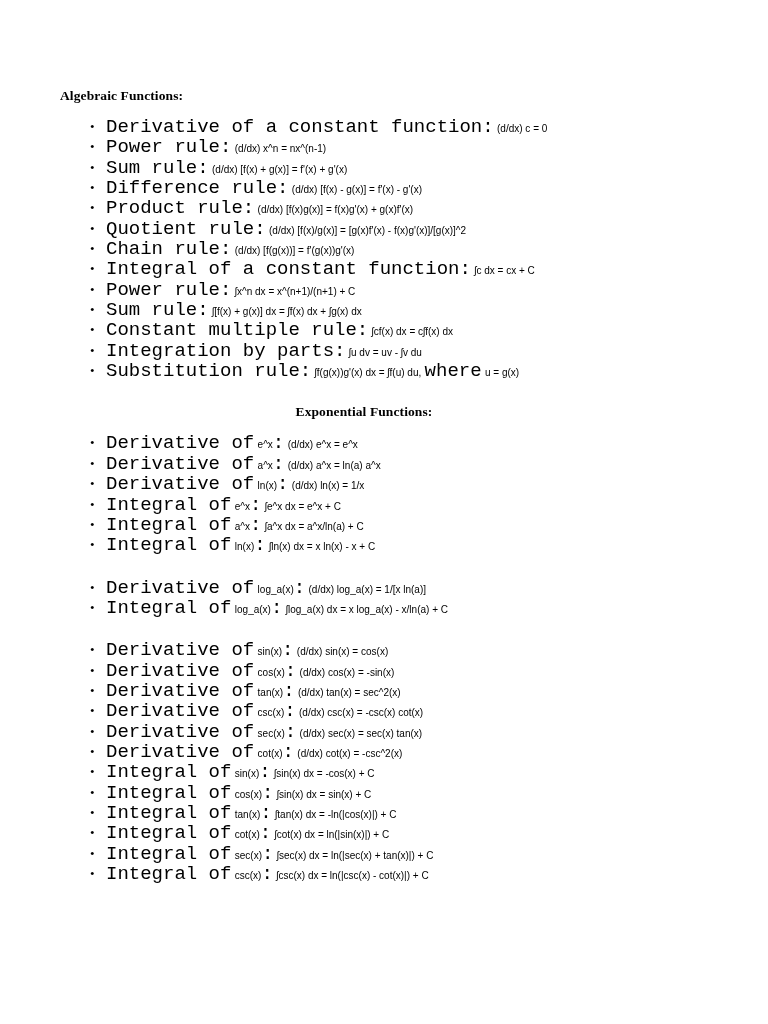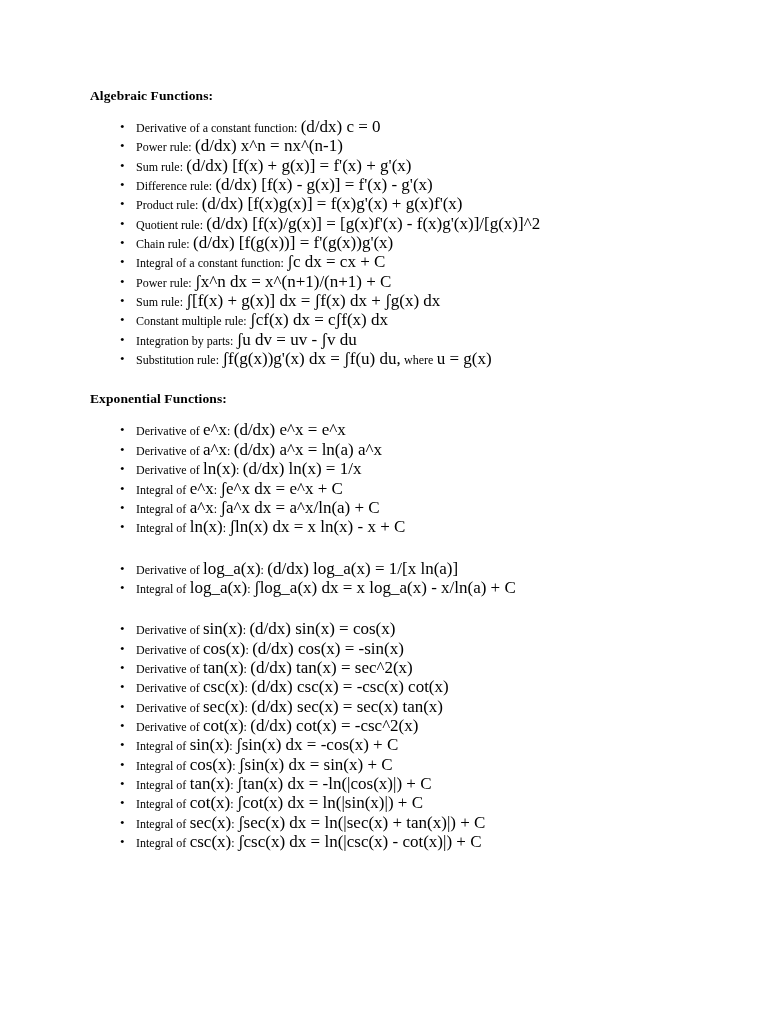--- a/index.html
+++ b/index.html
@@ -15,36 +15,37 @@
     font-family: "Liberation Serif", "DejaVu Serif", serif;
     color: #000000;
     -webkit-font-smoothing: antialiased;
   }
   .page {
     position: relative;
     width: 768px;
     height: 1024px;
     background: #ffffff;
     box-sizing: border-box;
-    padding: 88px 100px 0 90px;
+    padding: 88px 100px 0 60px;
   }
   .section {
     margin: 0;
   }
   .section-heading {
     font-family: "Liberation Serif", "DejaVu Serif", serif;
     font-weight: bold;
     font-size: 13.5px;
     line-height: 16px;
     color: #000000;
     margin: 0 0 14px 0;
     letter-spacing: 0.1px;
   }
   .section + .section .section-heading {
     margin-top: 0;
+    text-align: center;
   }
   ul.formula-list {
     list-style: none;
     margin: 0 0 22px 0;
     padding: 0;
   }
   ul.formula-list li {
     position: relative;
     padding-left: 46px;
     margin: 0;
@@ -55,26 +56,26 @@
   }
   ul.formula-list li .bullet {
     position: absolute;
     left: 30px;
     top: 0;
     line-height: 18.35px;
     font-size: 13px;
     color: #000000;
   }
   .lbl {
-    font-family: Liberation Serif, serif;
-    font-size: 12px;
+    font-family: Liberation Mono, monospace;
+    font-size: 19px;
   }
   .mono {
-    font-family: Liberation Serif, serif;
-    font-size: 17px;
+    font-family: Liberation Sans, sans-serif;
+    font-size: 10px;
     letter-spacing: 0px;
   }
 </style>
 </head>
 <body>
 
 <div class="page">
   <div id="sections-root">
       <div class="section">
         <div class="section-heading">Algebraic Functions:</div>

